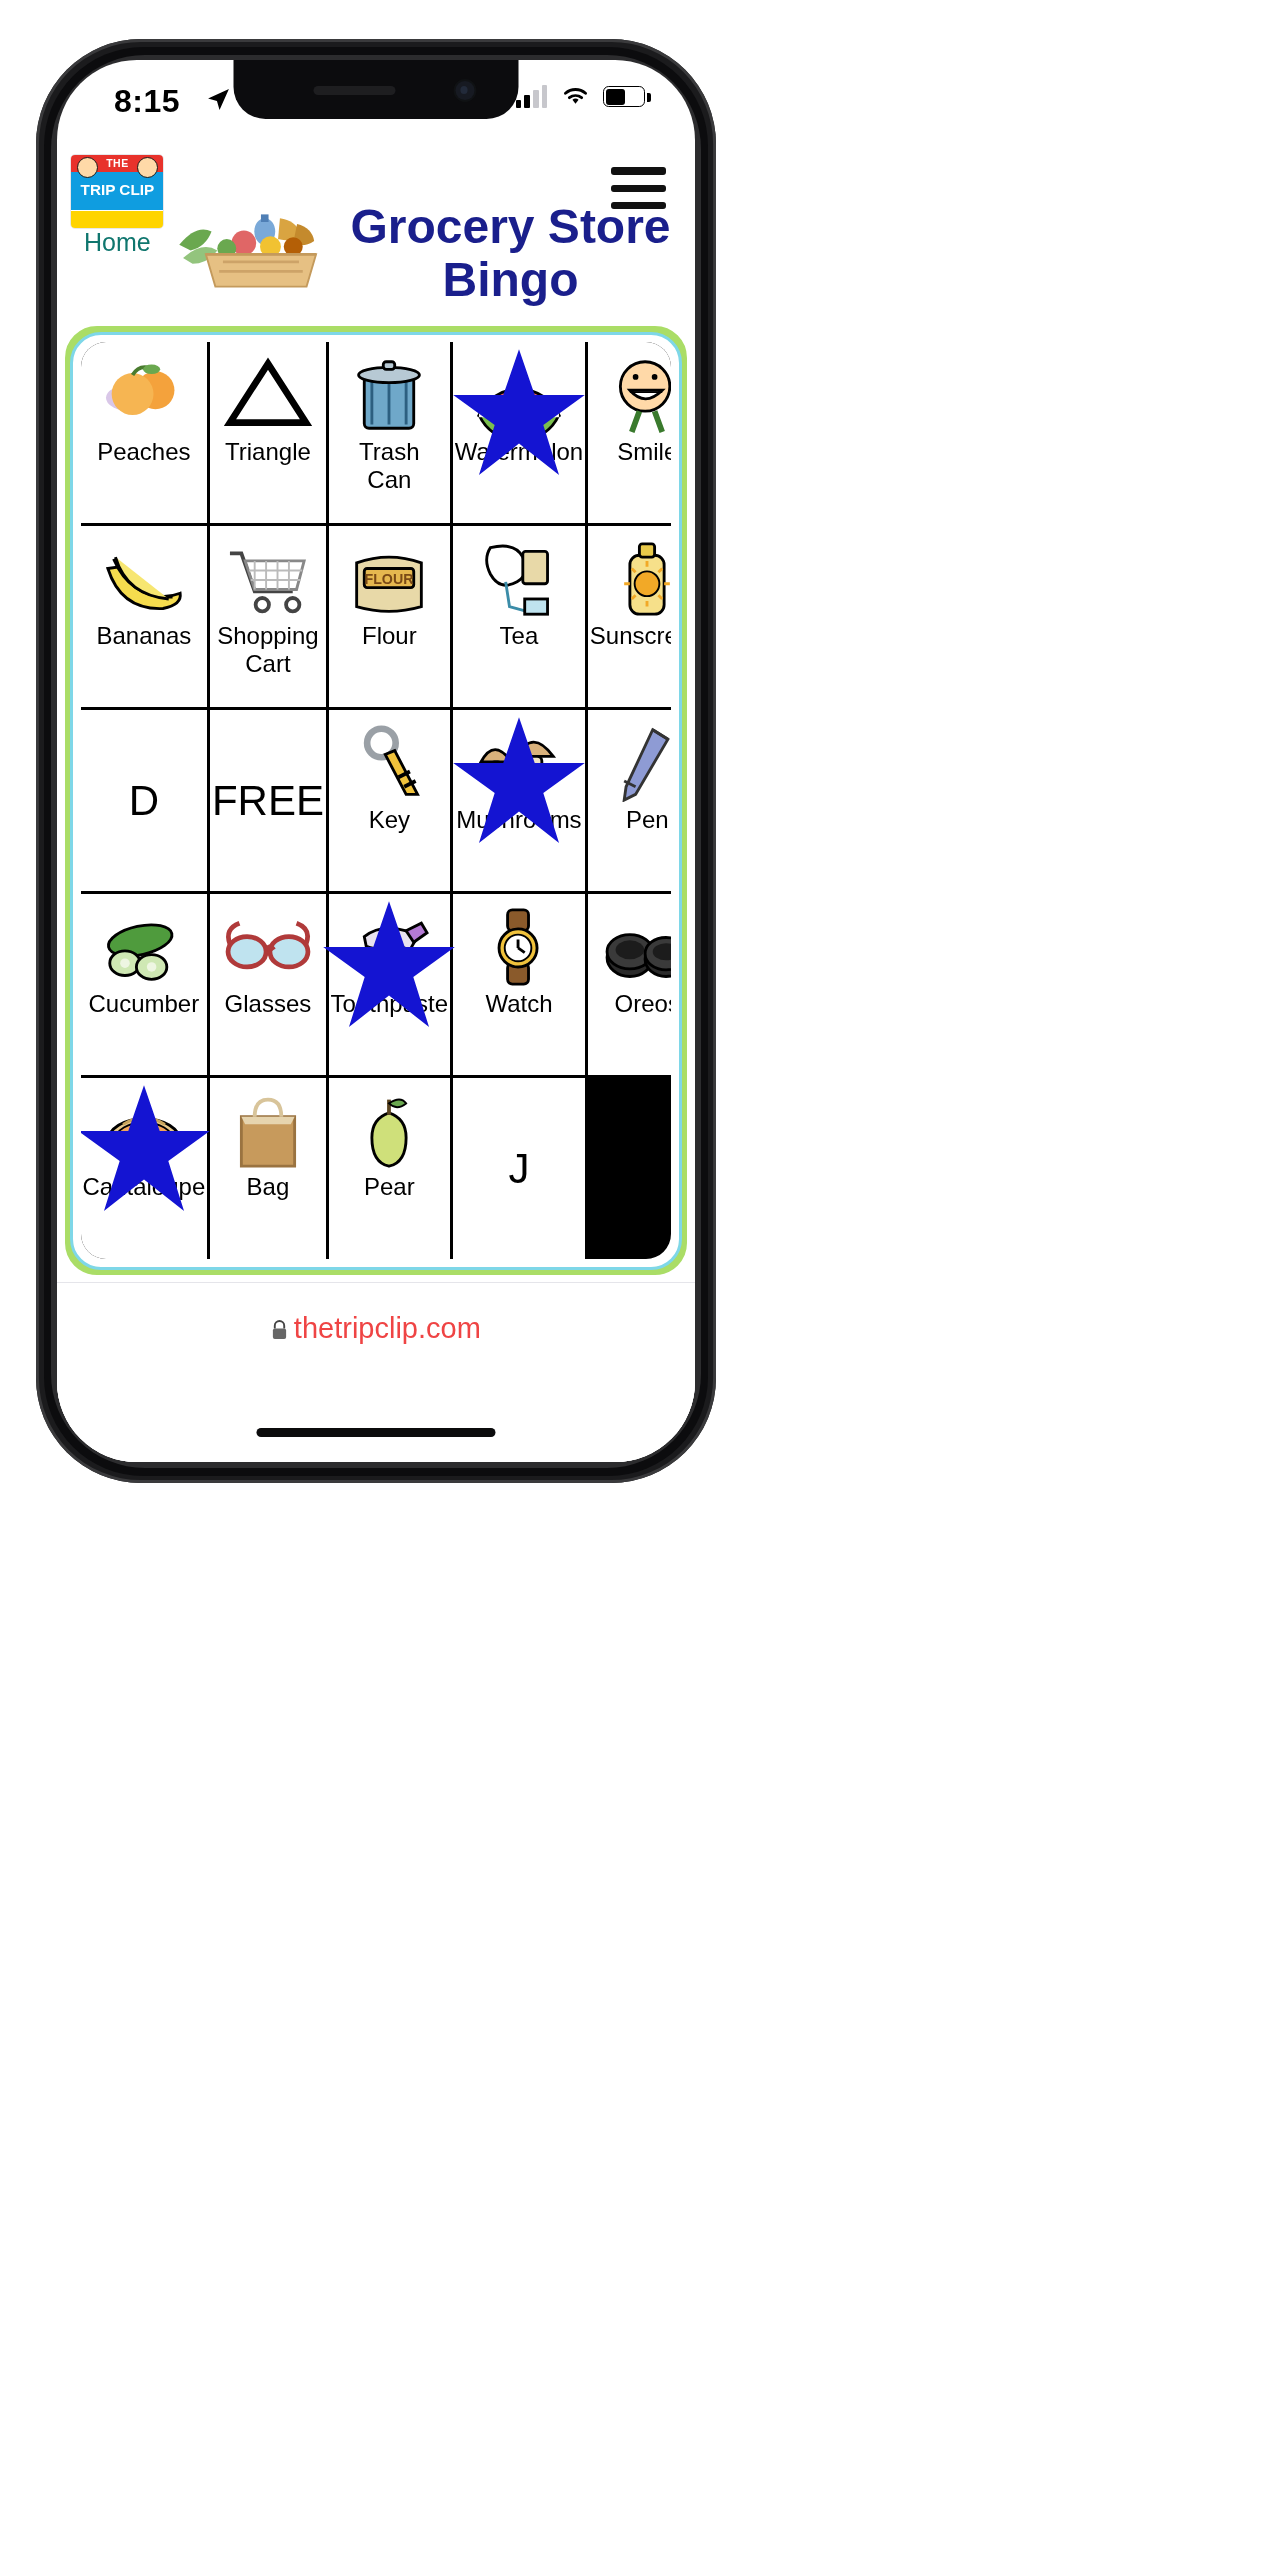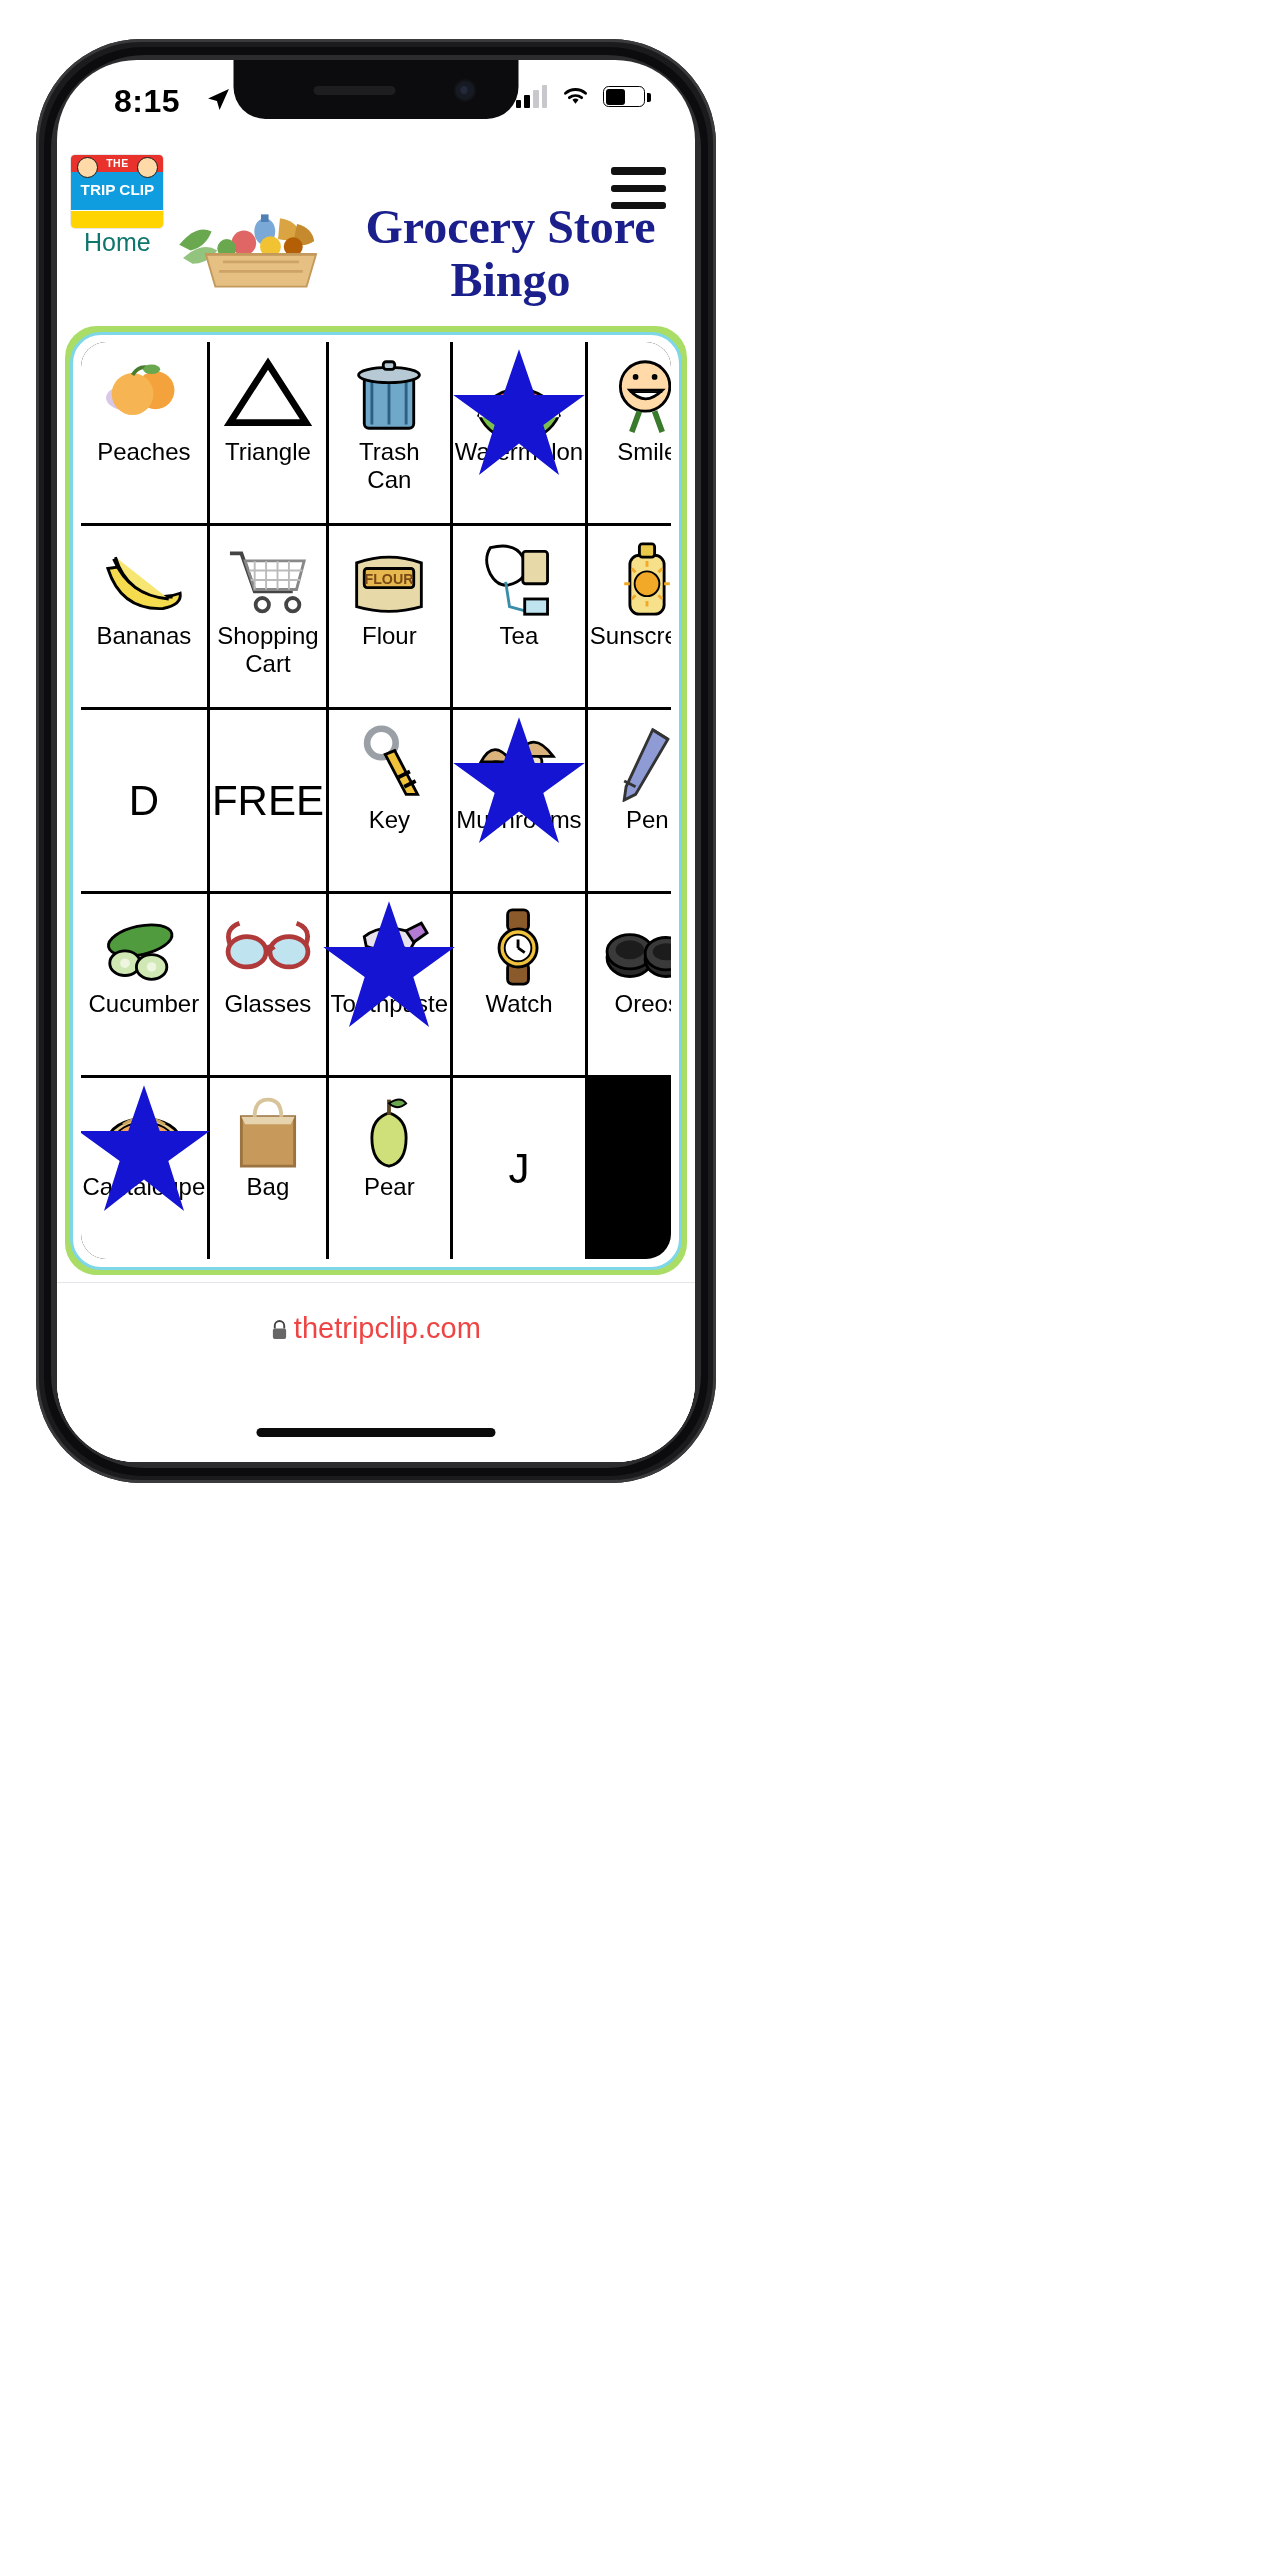--- a/index.html
+++ b/index.html
@@ -277,21 +277,21 @@
   .title {
     position: absolute;
     left: 286px;
     right: 17px;
     top: 52px;
     text-align: center;
     font-size: 48px;
     line-height: 53px;
     font-weight: bold;
     color: #1a1f8c;
-    font-family: Liberation Serif, serif;
+    font-family: Liberation Sans, sans-serif;
   }
 
   
   .board-wrap {
     position: absolute;
     left: 7.6px;
     right: 7.6px;
     top: 178px;
     bottom: 187px;
     border: 8.6px solid #aadd66;

